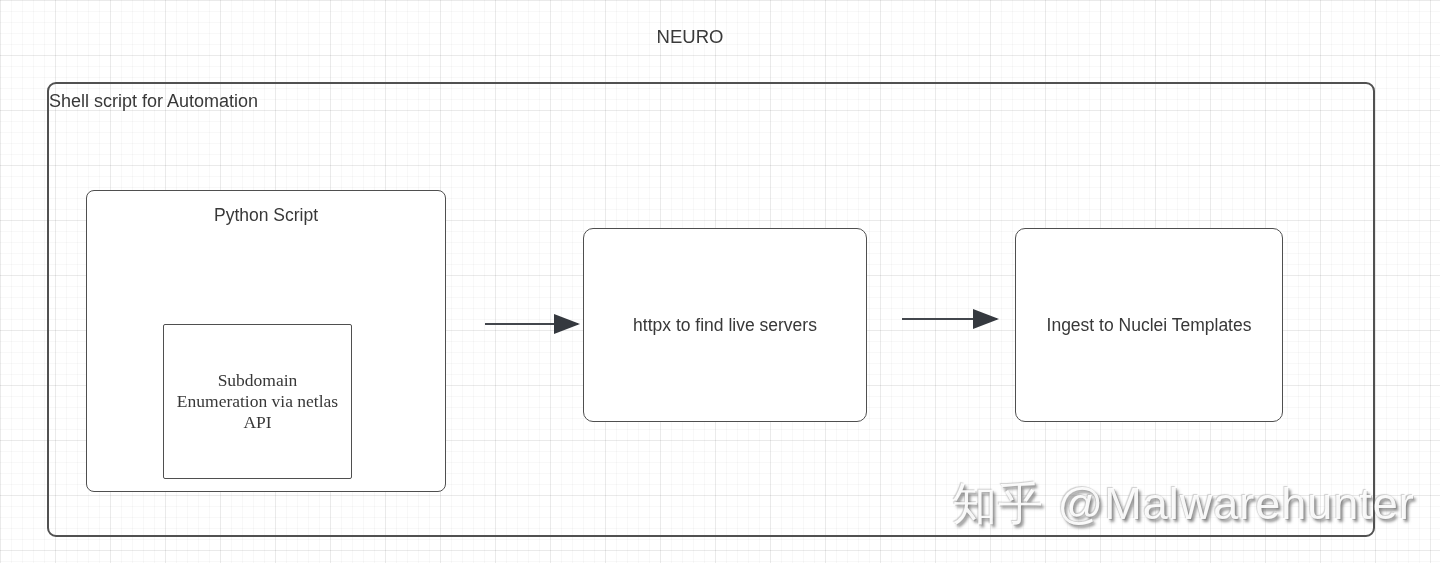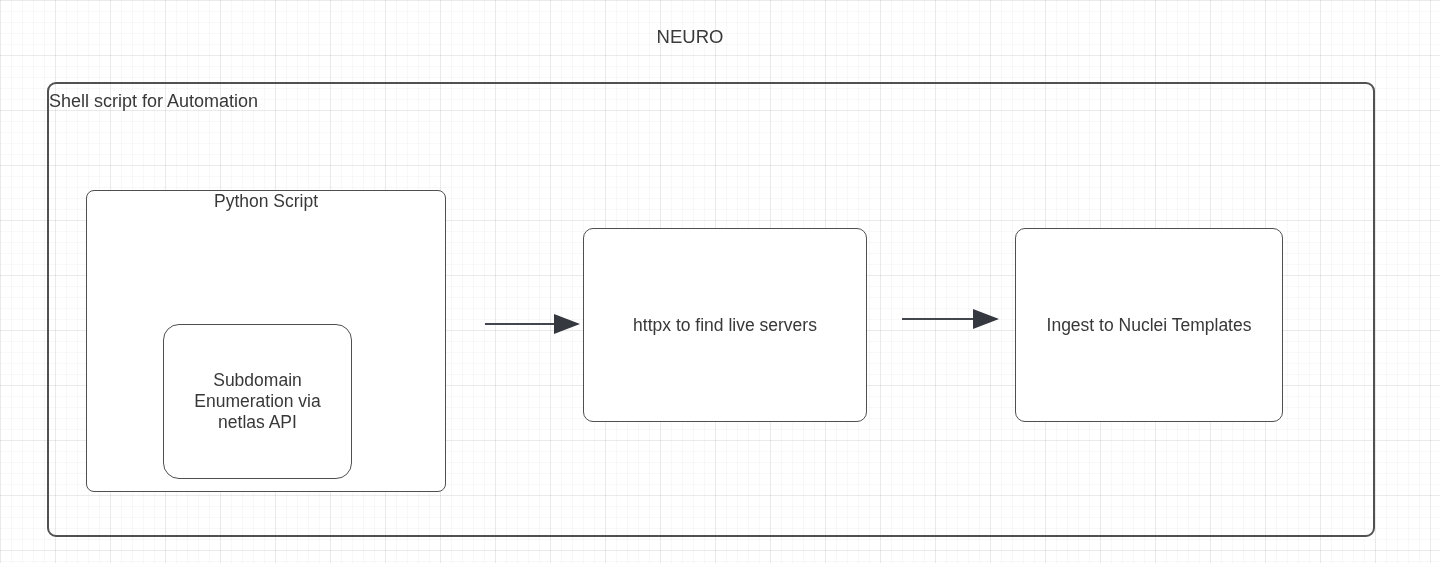--- a/index.html
+++ b/index.html
@@ -29,25 +29,25 @@
   .container-label{
     position:absolute;left:0;top:7px;width:100%;
     font-size:18px;color:#383838;
   }
   .node{
     position:absolute;background:#ffffff;border:1.6px solid #4f4f4f;
     box-sizing:border-box;font-size:17.5px;color:#383838;line-height:1.2;
   }
   .node-python{
     left:86px;top:190px;width:360px;height:302px;border-radius:8px;
-    text-align:center;
+    text-align:center;padding-top:14px;
   }
   .node-subdomain{
-    left:163px;top:324px;width:189px;height:155px;border-radius:16px;
-    display:flex;align-items:center;justify-content:center;text-align:center;
+    left:163px;top:324px;width:189px;height:155px;border-radius:2px;
+    display:flex;align-items:center;justify-content:center;text-align:center;font-family:Liberation Serif, serif;
   }
   .node-subdomain .lbl{width:170px;}
   .node-httpx{
     left:583px;top:228px;width:284px;height:194px;border-radius:10px;
     display:flex;align-items:center;justify-content:center;text-align:center;
   }
   .node-nuclei{
     left:1015px;top:228px;width:268px;height:194px;border-radius:10px;
     display:flex;align-items:center;justify-content:center;text-align:center;
   }
@@ -92,14 +92,15 @@
   <svg class="connectors" xmlns="http://www.w3.org/2000/svg" width="1440" height="563">
     <defs>
       <marker id="arrowhead" markerWidth="15" markerHeight="12" refX="12" refY="5" orient="auto">
         <path d="M0,0 L13,5 L0,10 Z" fill="#35393f"></path>
       </marker>
     </defs>
     <line x1="485" y1="324" x2="578" y2="324" stroke="#43474d" stroke-width="2" marker-end="url(#arrowhead)"></line>
     <line x1="902" y1="319" x2="997" y2="319" stroke="#43474d" stroke-width="2" marker-end="url(#arrowhead)"></line>
   </svg>
 
+  <div class="watermark">知乎 @Malwarehunter</div>
 
 </div>
 
 </body></html>

